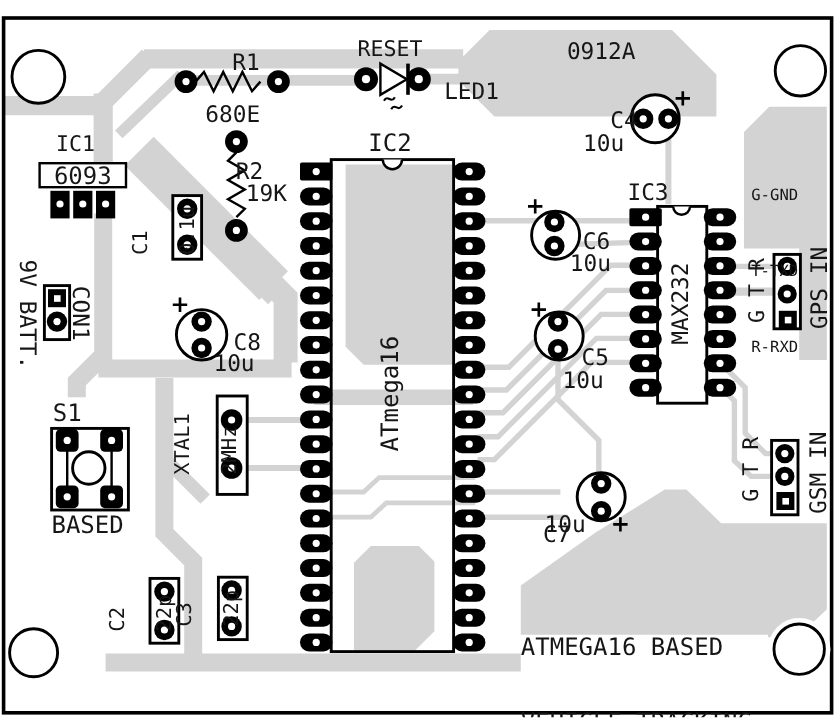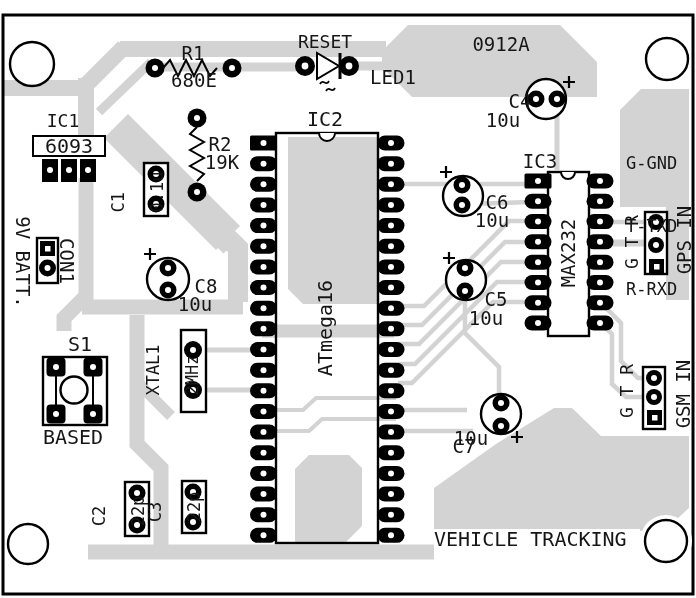--- a/index.html
+++ b/index.html
@@ -8,21 +8,21 @@
   #gfx{position:absolute;left:0;top:0;}
   .lbl{position:absolute;color:#161616;white-space:pre;line-height:1;
        transform:translate(-50%,-50%);font-size:19px;}
   .fs17{font-size:17px;} .fs18{font-size:18px;} .fs20{font-size:20px;}
   .r90{transform:translate(-50%,-50%) rotate(90deg);}
   .rn90{transform:translate(-50%,-50%) rotate(-90deg);}
   .lbl2{line-height:13px;text-align:left;}
   .lbl2 span{display:block;}
   .block{position:absolute;color:#161616;white-space:pre;}
   #title-block{left:434px;top:488px;font-size:20px;line-height:20.5px;}
-  #legend-block{left:626px;top:111px;font-size:17px;line-height:21px;}
+  #legend-block{left:626px;top:111px;font-size:13px;line-height:21px;}
 </style>
 </head>
 <body>
 
 <div id="board">
 
 <svg id="gfx" width="696" height="598" viewBox="0 0 696 598">
 
   <g stroke="#d3d3d3" fill="none" stroke-linecap="butt" stroke-linejoin="miter">
     <path d="M120,49 L386,49" stroke-width="16"></path>
@@ -356,42 +356,42 @@
         <circle cx="654" cy="378" r="3" fill="#fff"></circle>
     <circle cx="654" cy="397" r="8" fill="#000"></circle>
         <circle cx="654" cy="397" r="3" fill="#fff"></circle>
     <rect x="647" y="410" width="15" height="15" fill="#000"></rect>
         <rect x="652" y="415" width="5.5" height="5.5" fill="#fff"></rect>
   </g>
 </svg>
 
 <span class="lbl fs18" style="left:325px;top:42px">RESET</span>
 <span class="lbl" style="left:393px;top:77px">LED1</span>
-<span class="lbl" style="left:193px;top:53px">R1</span>
-<span class="lbl" style="left:194px;top:80px">680E</span>
+<span class="lbl" style="left:205px;top:53px">R1</span>
+<span class="lbl" style="left:194px;top:96px">680E</span>
 <span class="lbl" style="left:501px;top:44px">0912A</span>
 <span class="lbl fs18" style="left:63px;top:121px">IC1</span>
 <span class="lbl fs20" style="left:69px;top:146px">6093</span>
-<span class="lbl" style="left:220px;top:144px">R2</span>
+<span class="lbl" style="left:208px;top:144px">R2</span>
 <span class="lbl" style="left:222px;top:162px">19K</span>
 <span class="lbl fs20" style="left:325px;top:119px">IC2</span>
 <span class="lbl fs20 rn90" style="left:325px;top:328px">ATmega16</span>
 <span class="lbl" style="left:540px;top:161px">IC3</span>
 <span class="lbl rn90" style="left:568px;top:253px">MAX232</span>
 <span class="lbl" style="left:520px;top:101px">C4</span>
 <span class="lbl" style="left:503px;top:120px">10u</span>
 <span class="lbl" style="left:497px;top:202px">C6</span>
 <span class="lbl" style="left:492px;top:220px">10u</span>
 <span class="lbl" style="left:496px;top:299px">C5</span>
 <span class="lbl" style="left:486px;top:318px">10u</span>
 <span class="lbl" style="left:464px;top:446px">C7</span>
 <span class="lbl" style="left:471px;top:438px">10u</span>
 <span class="lbl" style="left:206px;top:286px">C8</span>
 <span class="lbl" style="left:195px;top:304px">10u</span>
-<span class="lbl fs20" style="left:80px;top:344px">S1</span>
+<span class="lbl fs20" style="left:56px;top:344px">S1</span>
 <span class="lbl fs20" style="left:73px;top:437px">BASED</span>
 <span class="lbl r90" style="left:66px;top:261px">CON1</span>
 <span class="lbl r90" style="left:22px;top:262px">9V BATT.</span>
 
 <div class="lbl lbl2 fs17 rn90" style="left:131px;top:192px">
   <span>C1</span>
   <span>0.1u</span>
 </div>
 <div class="lbl lbl2 fs17 rn90" style="left:166px;top:370px">
   <span>XTAL1</span>
@@ -411,17 +411,18 @@
   <span style="display:block">T-TXD</span>
   <span style="display:block">R-RXD</span>
 </div>
 
 <span class="lbl fs18 rn90" style="left:632px;top:242px">G T R</span>
 <span class="lbl rn90" style="left:684px;top:240px">GPS IN</span>
 <span class="lbl fs18 rn90" style="left:627px;top:391px">G T R</span>
 <span class="lbl rn90" style="left:683px;top:394px">GSM IN</span>
 
 <div class="block" id="title-block">
+  <span style="display:block">ATMEGA16 BASED</span>
   <span style="display:block">VEHICLE TRACKING</span>
   
 </div>
 
 </div>
 
 </body></html>

